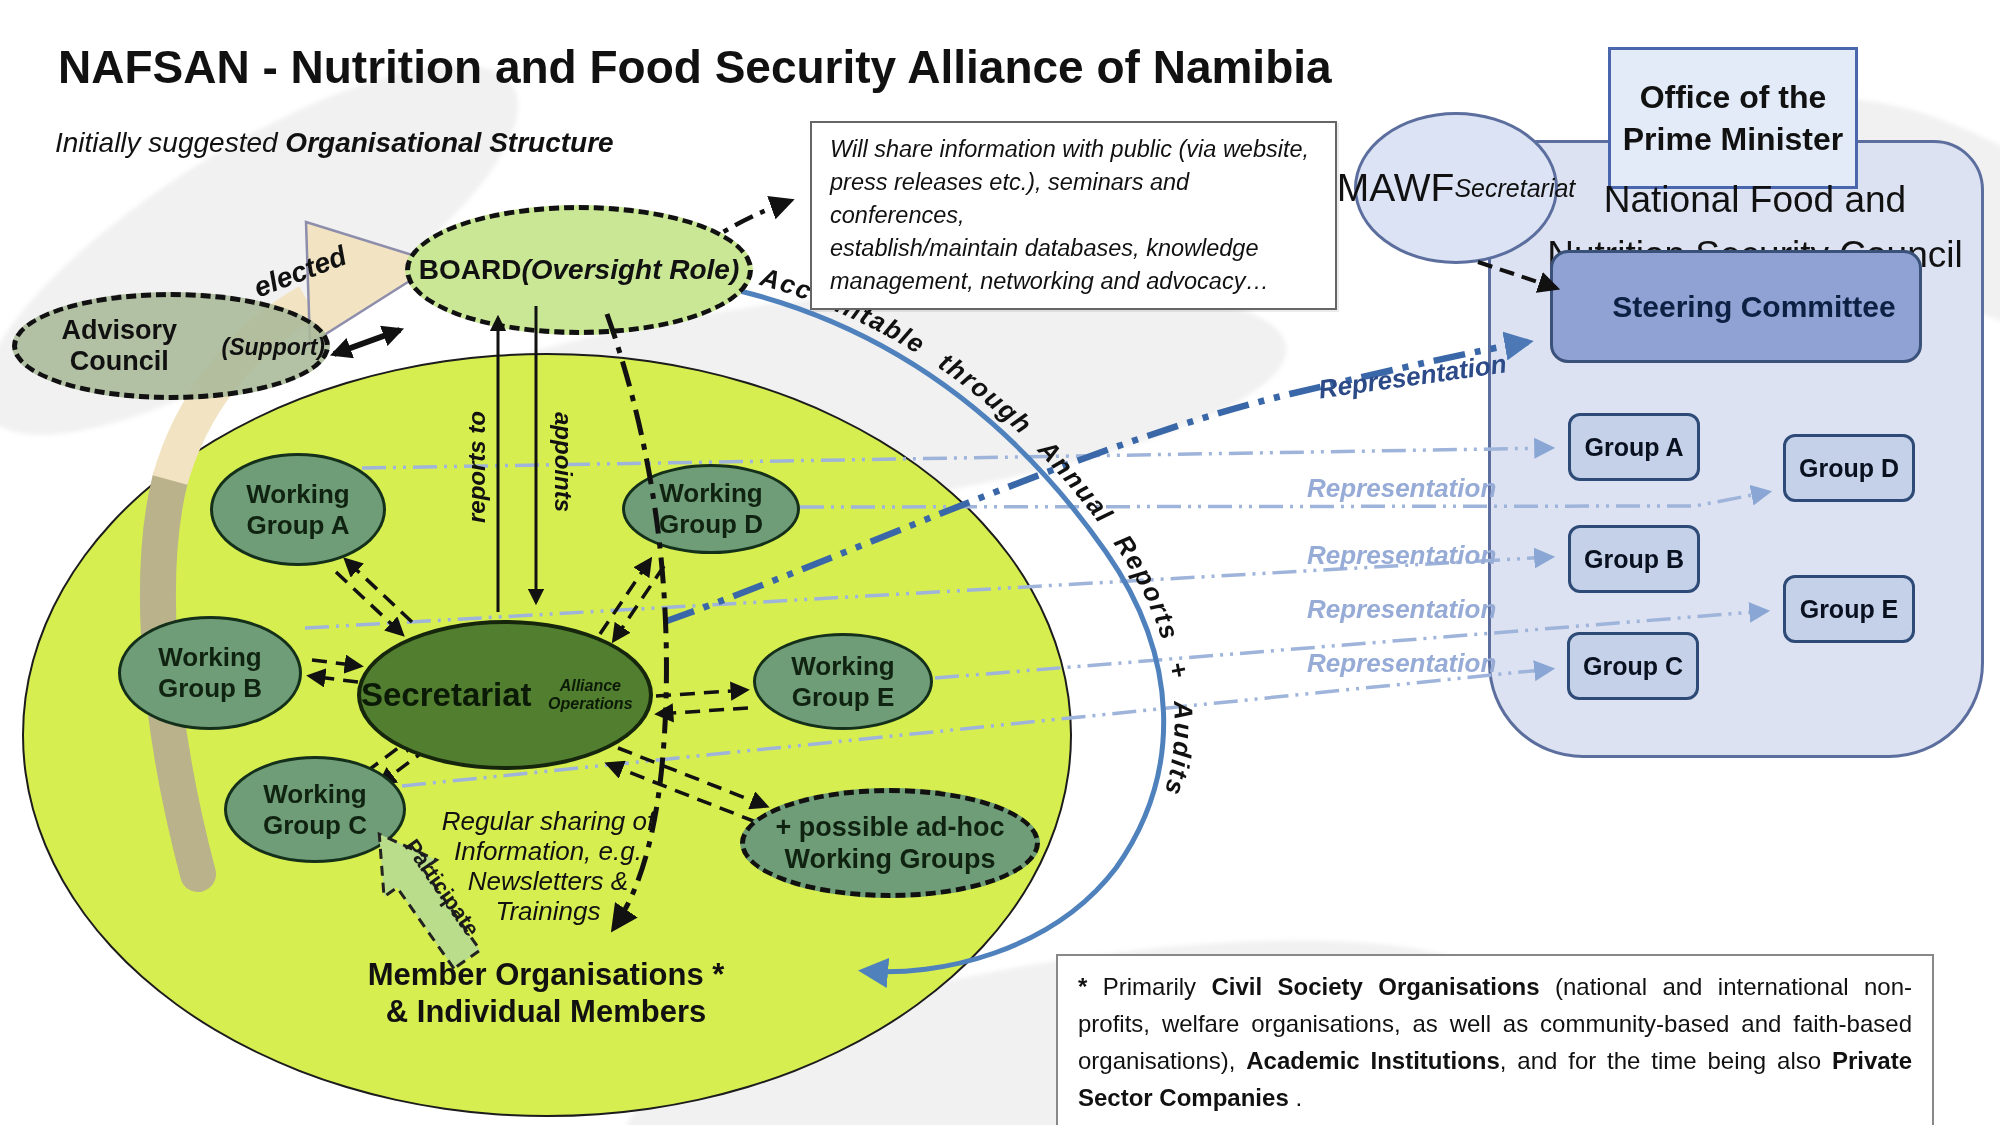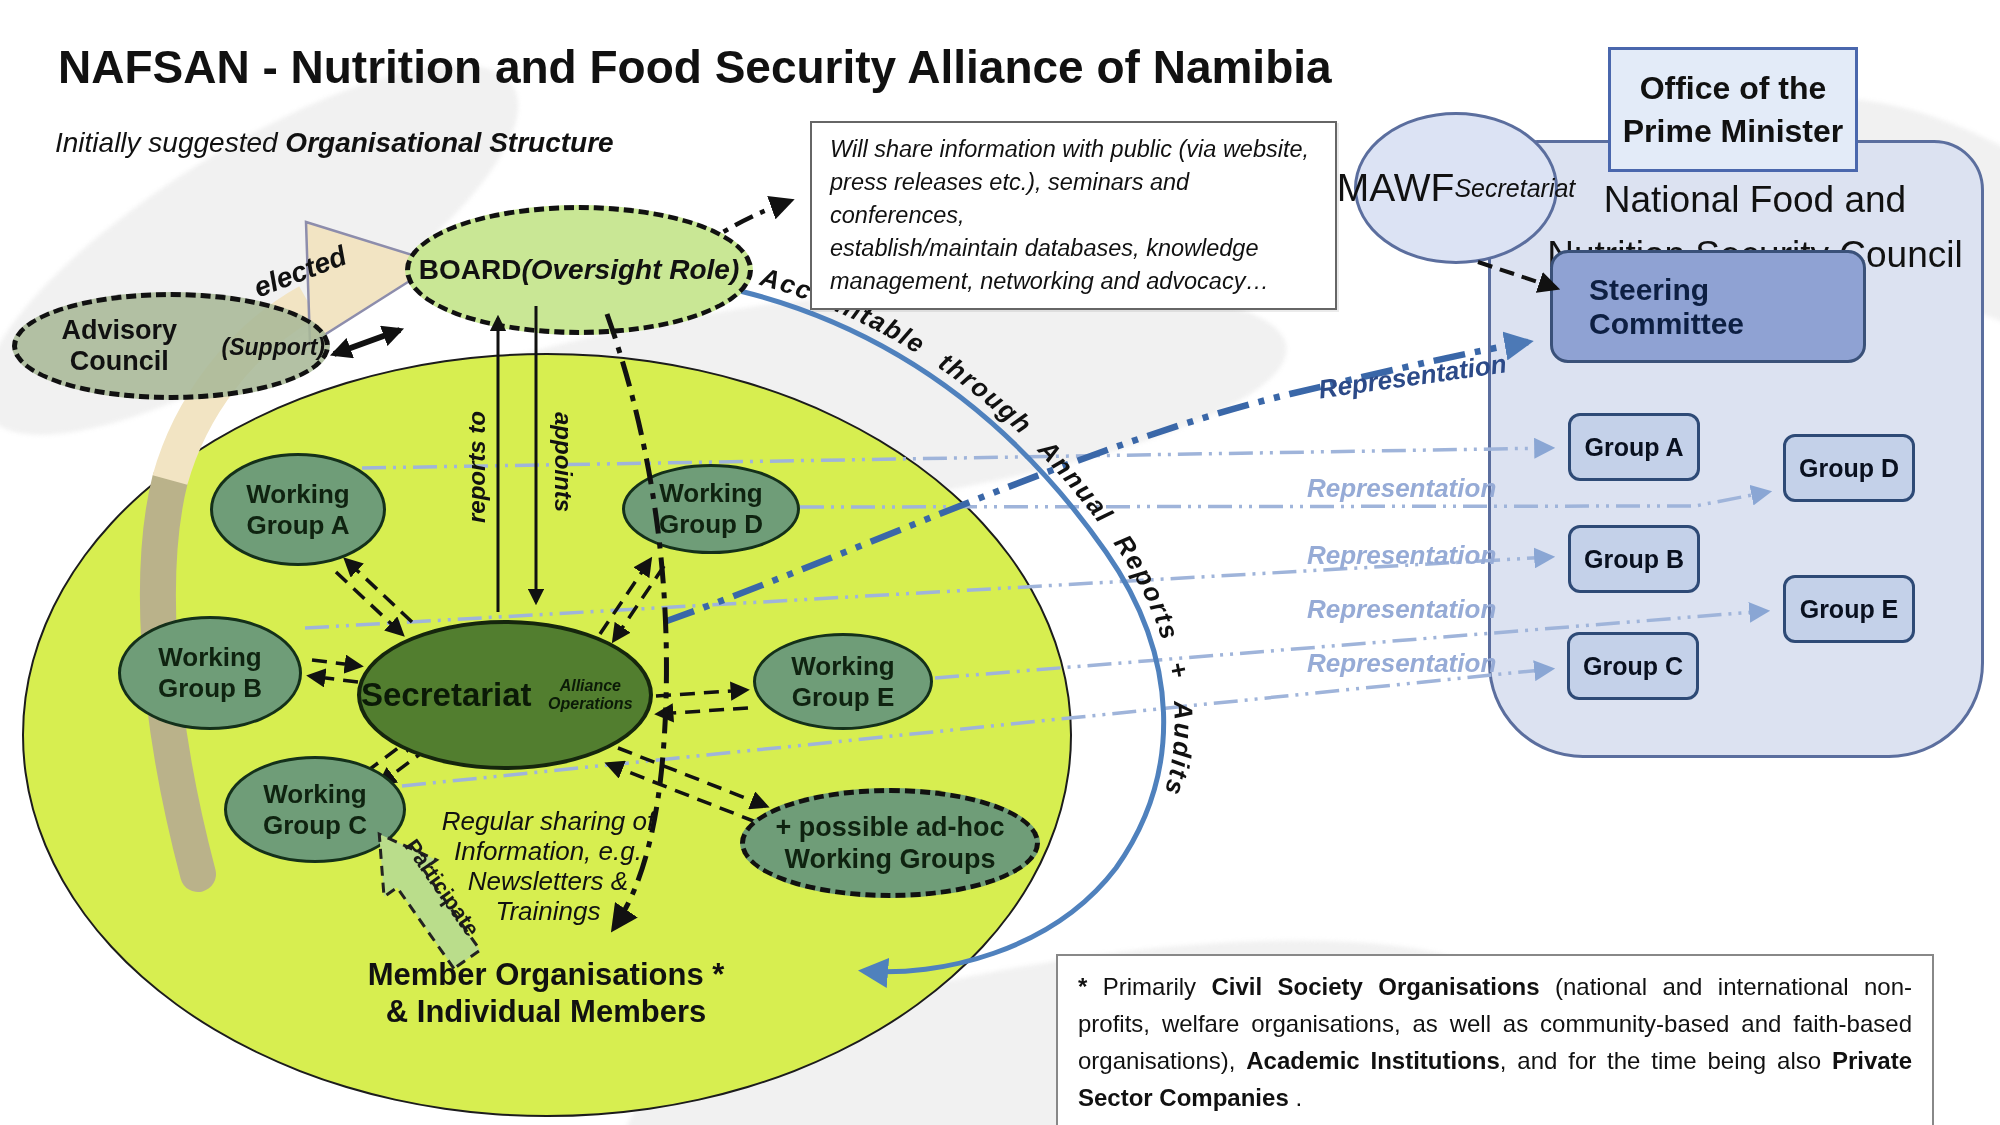--- a/index.html
+++ b/index.html
@@ -39,26 +39,26 @@
   #advisory .n{font-weight:bold;font-size:27px;}
   #advisory .r{font-weight:bold;font-style:italic;font-size:23px;margin-top:3px;}
   #adhoc{background:#6f9d78;border:5px dashed #111;color:#0f2310;font-weight:bold;
       font-size:27px;line-height:1.2;white-space:pre-line;}
 
   #mawf{left:1354px;top:112px;width:204px;height:152px;background:#dce3f4;
       border:3px solid #5b6e9e;}
   #mawf .n{font-size:39px;color:#111;}
   #mawf .r{font-style:italic;font-size:25px;}
 
-  #officebox{left:1608px;top:47px;width:250px;height:125px;background:#e3ebf8;
+  #officebox{left:1608px;top:47px;width:250px;height:142px;background:#e3ebf8;
       border:3px solid #4a67ad;display:flex;align-items:center;justify-content:center;
       text-align:center;font-weight:bold;font-size:32px;line-height:1.32;white-space:pre-line;box-sizing:border-box;}
   #councilname{left:1540px;top:172px;width:430px;text-align:center;font-size:37px;
       line-height:55px;white-space:pre-line;color:#111;}
-  #steering{left:1550px;top:250px;width:316px;height:113px;background:#8fa2d3;
+  #steering{left:1550px;top:250px;width:372px;height:113px;background:#8fa2d3;
       border:3px solid #3a5179;border-radius:18px;display:flex;align-items:center;
       justify-content:center;font-weight:bold;font-size:30px;color:#0d1f42;box-sizing:border-box;padding-left:36px;}
   .gbox{width:132px;height:68px;background:#c4d1e9;border:3px solid #2e4a76;
       border-radius:12px;display:flex;align-items:center;justify-content:center;
       font-weight:bold;font-size:25px;color:#09101f;box-sizing:border-box;}
 
   #title{left:58px;top:40px;font-size:46px;font-weight:bold;letter-spacing:0px;white-space:nowrap;}
   #subtitle{left:55px;top:127px;font-size:28px;white-space:nowrap;font-style:italic;}
   #subtitle b{font-weight:bold;}
 

